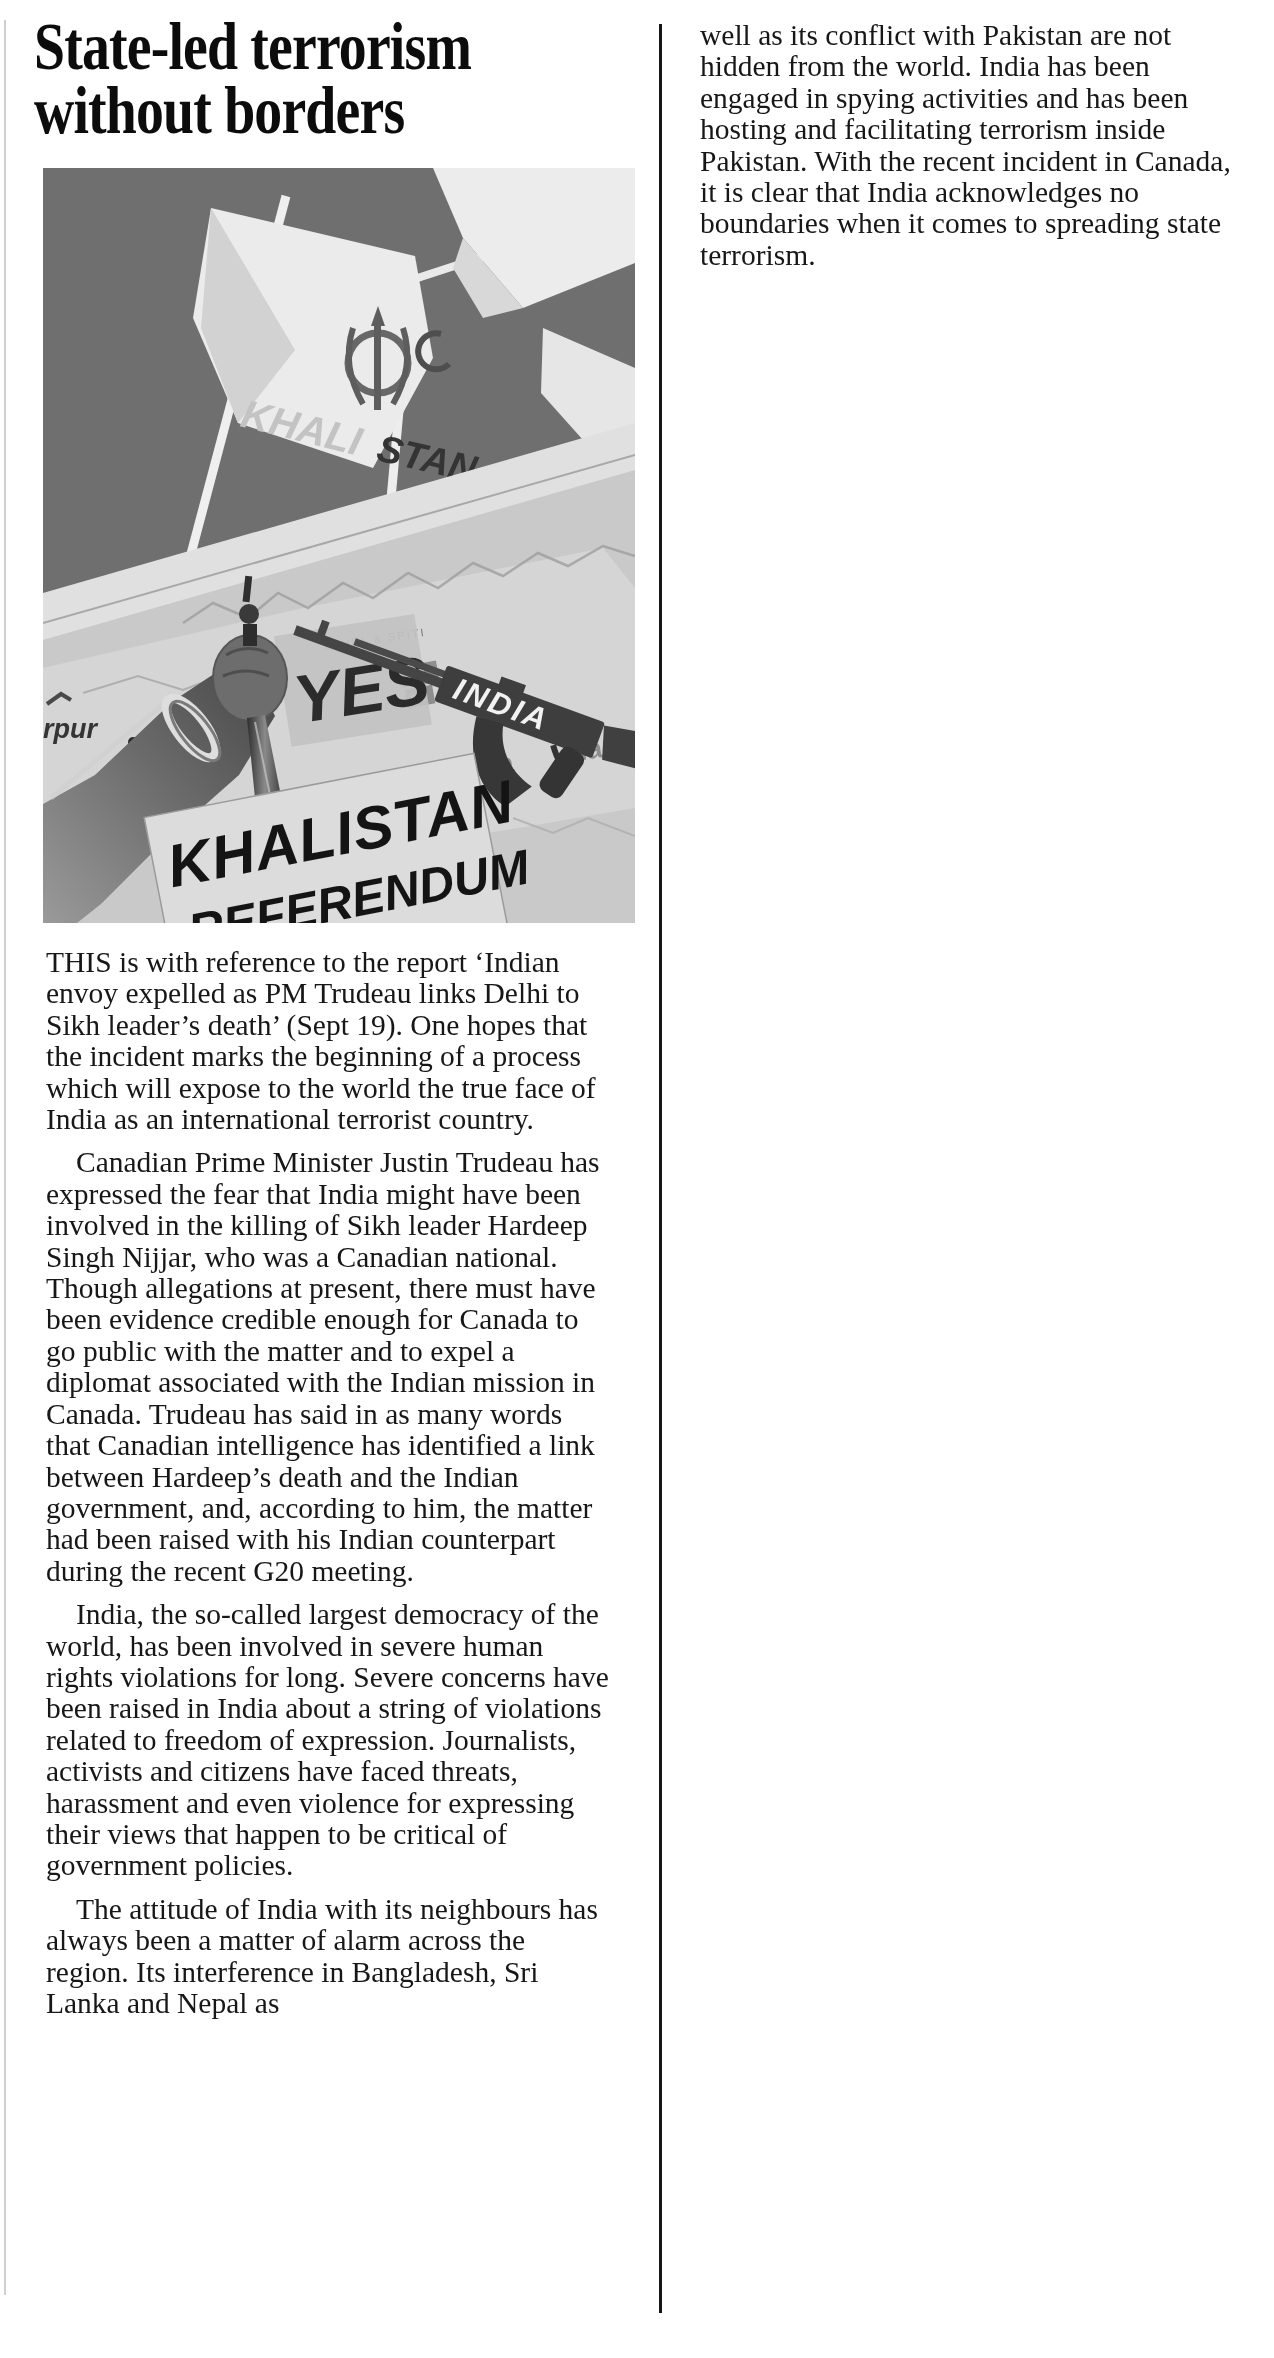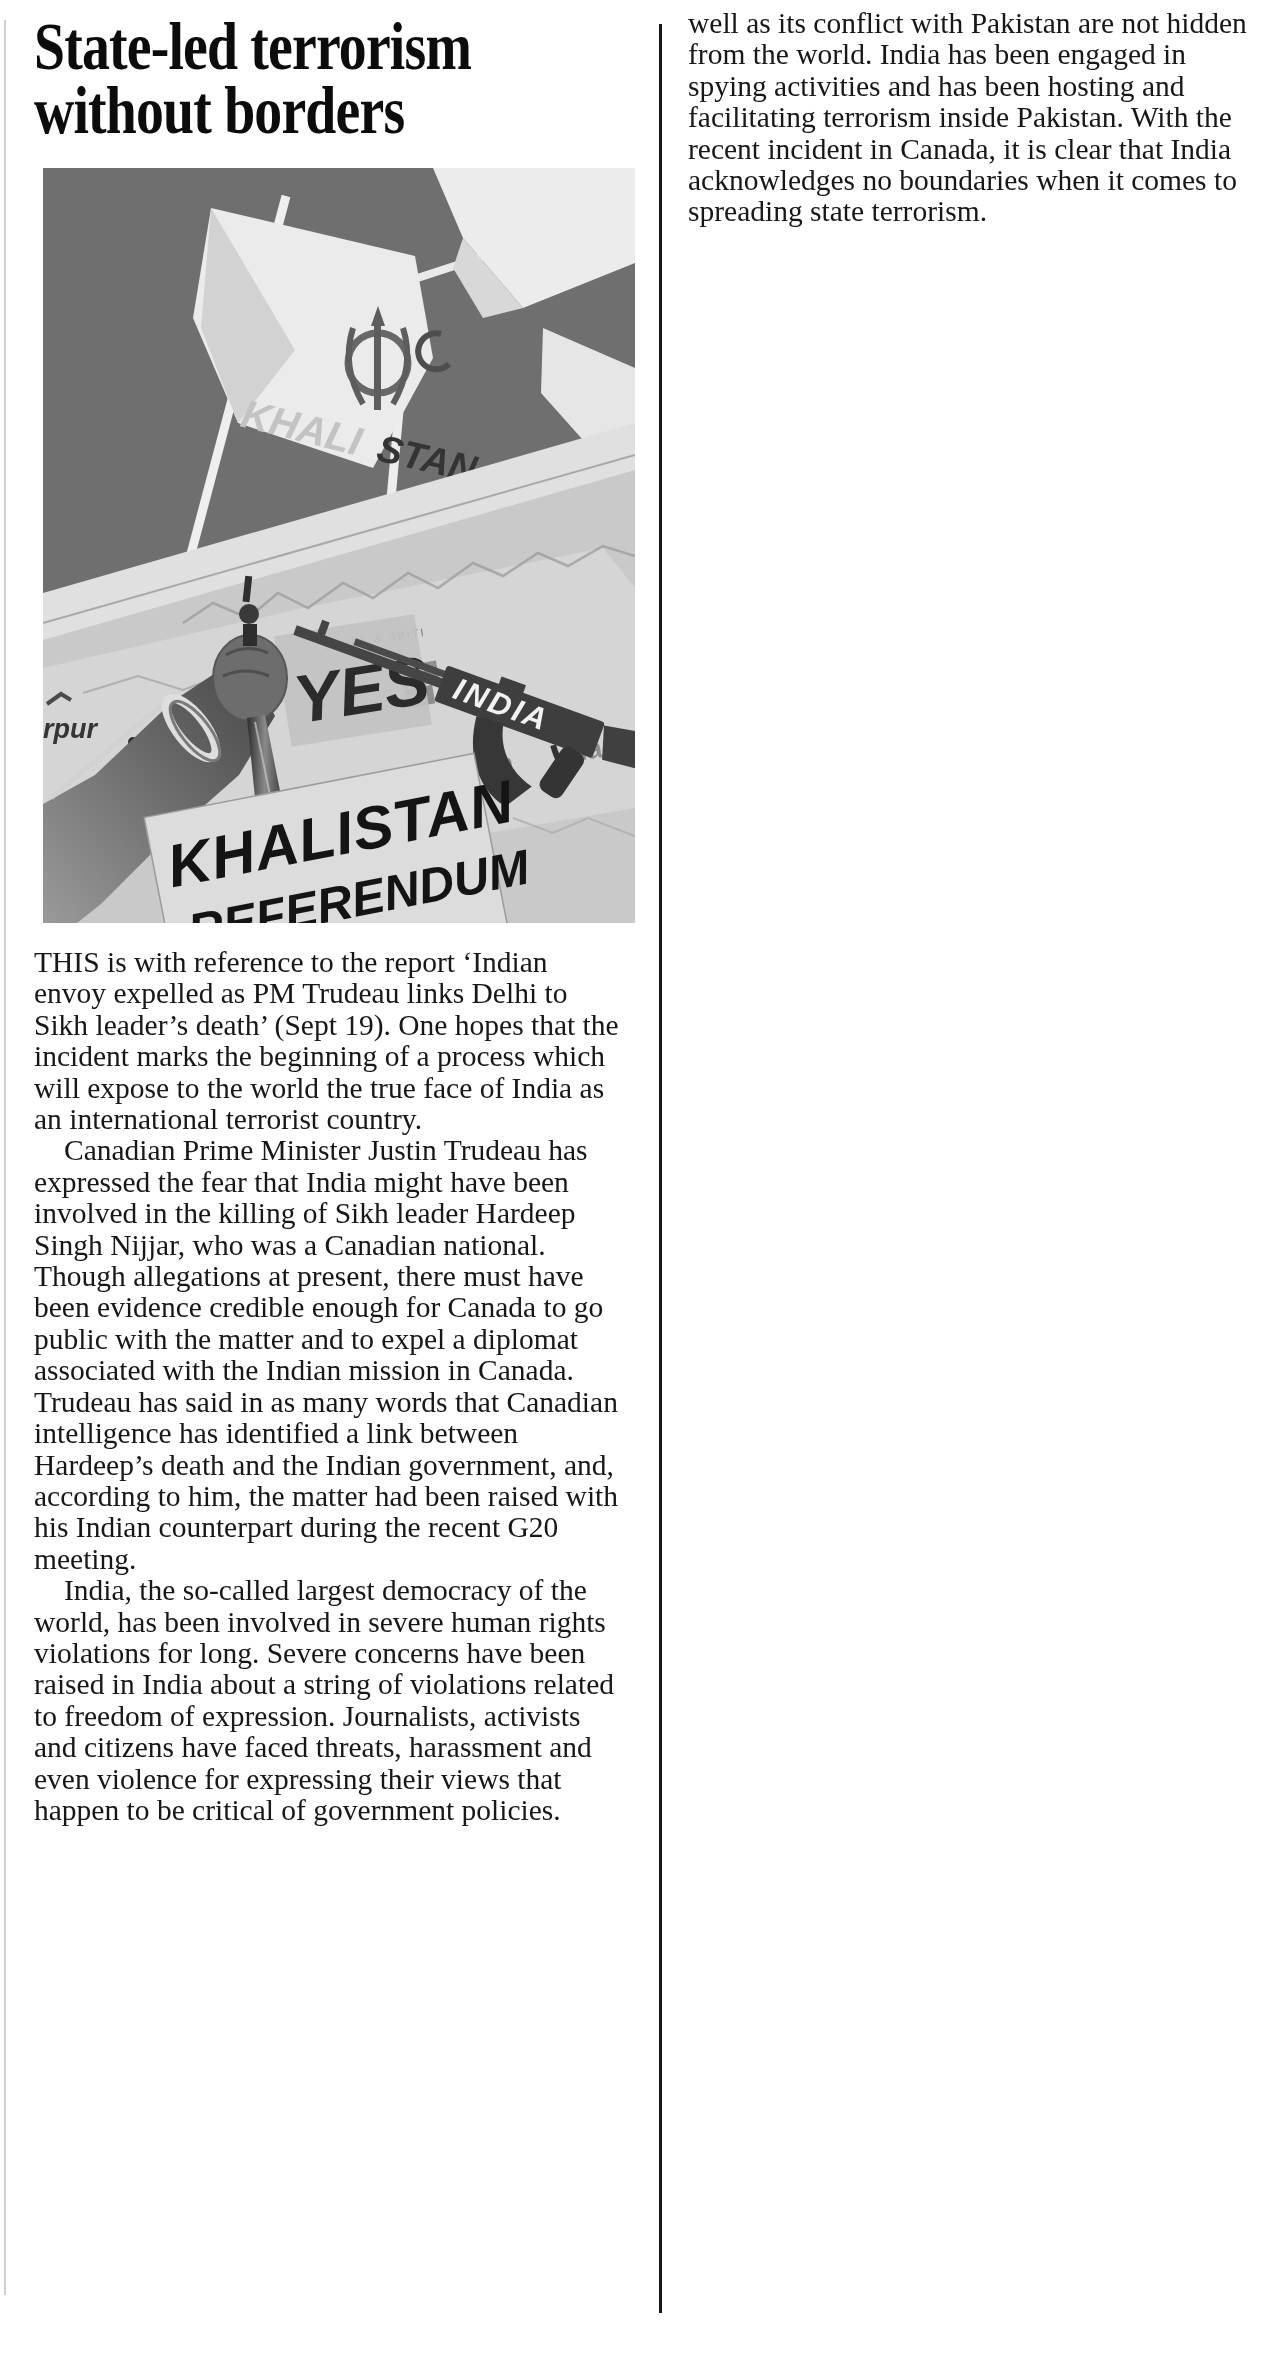--- a/index.html
+++ b/index.html
@@ -26,21 +26,21 @@
     transform:scaleX(0.82); transform-origin:left top;
   }
   .photo-wrap { margin:26px 0 0 9px; width:592px; height:755px; }
   .photo-wrap svg { display:block; }
 
   .body-text {
     margin-top:24px; width:590px;
     font-size:29.5px; line-height:31.4px; color:#171717;
     text-align:left;
   }
-  .body-text p { margin:0; }
+  .body-text p { margin:12px; }
   .body-text p.indent { text-indent:30px; }
   .col-right .body-text { margin-top:0; width:570px; }
 
   .signature { margin-top:31px; font-size:29.5px; line-height:31.4px; }
   .author { font-weight:700; font-style:italic; color:#141414; }
   .location { color:#171717; }
 </style>
 </head>
 <body>
 
@@ -160,20 +160,21 @@
           <text x="126" y="692" font-size="60" font-weight="700" font-style="italic" fill="#141414" letter-spacing="1" font-family="Liberation Sans, sans-serif">KHALISTAN</text>
           <text x="134" y="756" font-size="49" font-weight="700" font-style="italic" fill="#141414" font-family="Liberation Sans, sans-serif">REFERENDUM</text>
         </g>
       </svg>
     </div>
 
     <div class="body-text">
       <p>THIS is with reference to the report ‘Indian envoy expelled as PM Trudeau links Delhi to Sikh leader’s death’ (Sept 19). One hopes that the incident marks the beginning of a process which will expose to the world the true face of India as an international terrorist country.</p>
       <p class="indent">Canadian Prime Minister Justin Trudeau has expressed the fear that India might have been involved in the killing of Sikh leader Hardeep Singh Nijjar, who was a Canadian national. Though allegations at present, there must have been evidence credible enough for Canada to go public with the matter and to expel a diplomat associated with the Indian mission in Canada. Trudeau has said in as many words that Canadian intelligence has identified a link between Hardeep’s death and the Indian government, and, according to him, the matter had been raised with his Indian counterpart during the recent G20 meeting.</p>
       <p class="indent">India, the so-called largest democracy of the world, has been involved in severe human rights violations for long. Severe concerns have been raised in India about a string of violations related to freedom of expression. Journalists, activists and citizens have faced threats, harassment and even violence for expressing their views that happen to be critical of government policies.</p>
+      <p class="indent">The attitude of India with its neighbours has always been a matter of alarm across the region. Its interference in Bangladesh, Sri Lanka and Nepal as</p>
     </div>
   </div>
 
   <div class="col-right">
     <div class="body-text">
       <p>well as its conflict with Pakistan are not hidden from the world. India has been engaged in spying activities and has been hosting and facilitating terrorism inside Pakistan. With the recent incident in Canada, it is clear that India acknowledges no boundaries when it comes to spreading state terrorism.</p>
     </div>
     <div class="signature">
     </div>
   </div>

